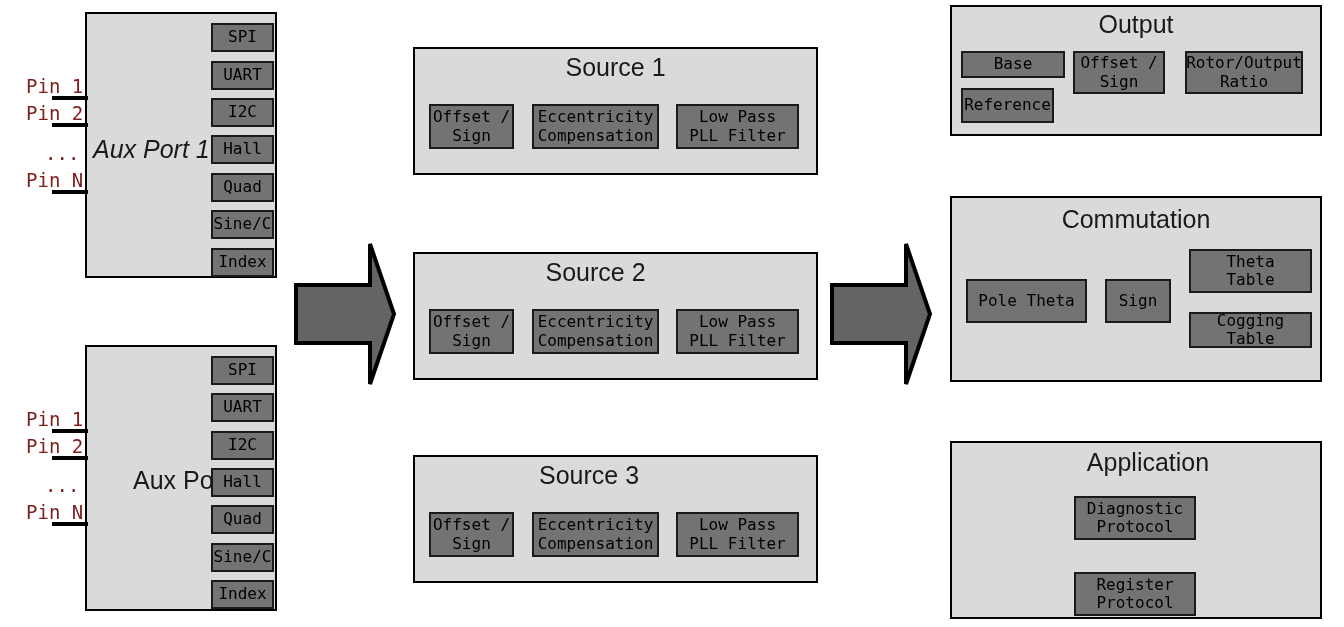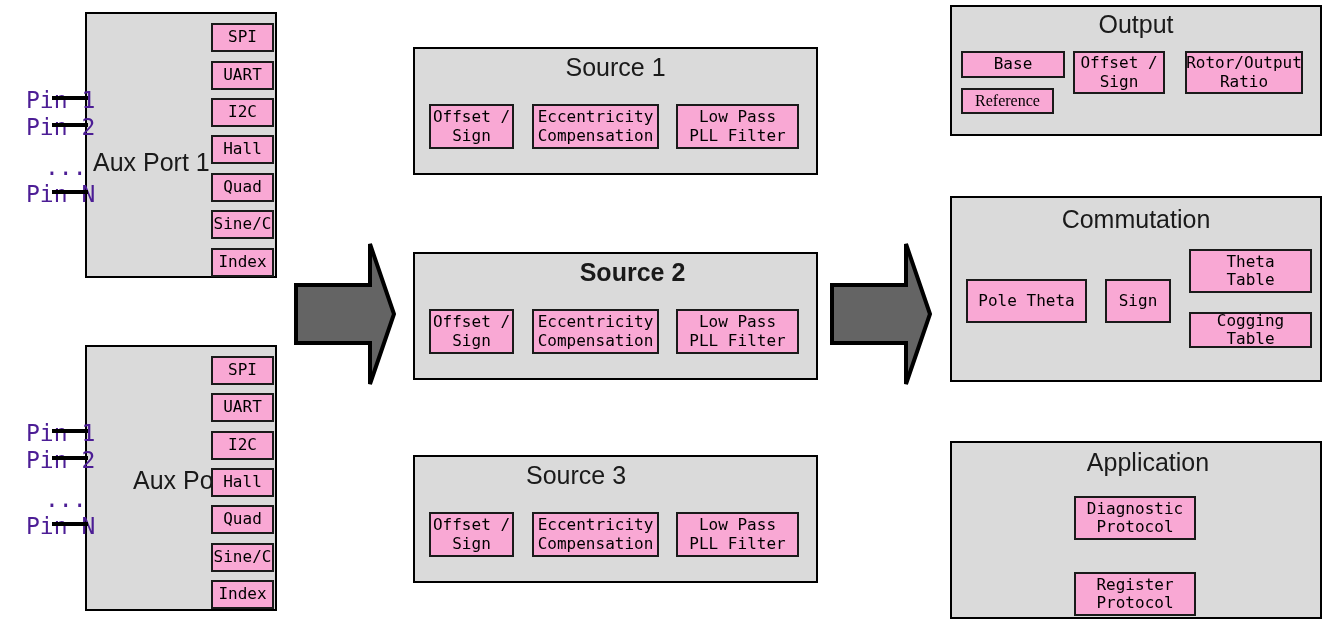--- a/index.html
+++ b/index.html
@@ -29,21 +29,21 @@
     text-align: center;
     font-family: "Liberation Sans", sans-serif;
     font-size: 25px;
     color: #1a1a1a;
     letter-spacing: 0px;
   }
 
   
   .chip {
     position: absolute;
-    background: #f9a8d4;
+    background: #737373;
     border: 2px solid #1a1a1a;
     box-sizing: border-box;
     font-family: "DejaVu Sans Mono", "Liberation Mono", monospace;
     font-size: 16px;
     color: #000000;
     display: flex;
     align-items: center;
     justify-content: center;
     text-align: center;
     line-height: 1.15;
@@ -53,43 +53,42 @@
   
   .aux-label {
     position: absolute;
     font-family: "Liberation Sans", sans-serif;
     font-size: 25px;
     color: #1a1a1a;
   }
   .pin-label {
     position: absolute;
     font-family: "DejaVu Sans Mono", "Liberation Mono", monospace;
-    font-size: 23px;
-    color: #4c1d95;
+    font-size: 19px;
+    color: #7f1d1d;
     white-space: pre;
-    margin-top: 12px;
   }
   .pin-wire {
     position: absolute;
     height: 4px;
     background: #000000;
   }
 
   
   .block-arrow {
     position: absolute;
   }
 </style>
 </head>
 <body>
 
 <div class="panel" style="left:85px; top:12px; width:192px; height:266px;">
 </div>
 
-<div class="aux-label" style="left:93px; top:148px;">Aux Port 1</div>
+<div class="aux-label" style="left:93px; top:135px;font-style:italic;">Aux Port 1</div>
 
 <div class="pin-label" style="left:26px; top:75px;">Pin 1</div>
 <div class="pin-wire" style="left:52px; top:96px; width:36px;"></div>
 
 <div class="pin-label" style="left:26px; top:102px;">Pin 2</div>
 <div class="pin-wire" style="left:52px; top:123px; width:36px;"></div>
 
 <div class="pin-label" style="left:45px; top:142px;">...</div>
 
 <div class="pin-label" style="left:26px; top:169px;">Pin N</div>
@@ -142,41 +141,41 @@
 <div class="panel" style="left:413px; top:47px; width:405px; height:128px;"></div>
 <div class="panel-title" style="left:413px; top:53px; width:405px;">Source 1</div>
 <div class="chip" style="left:429px; top:104px; width:85px;  height:45px;">Offset /
 Sign</div>
 <div class="chip" style="left:532px; top:104px; width:127px; height:45px;">Eccentricity
 Compensation</div>
 <div class="chip" style="left:676px; top:104px; width:123px; height:45px;">Low Pass
 PLL Filter</div>
 
 <div class="panel" style="left:413px; top:252px; width:405px; height:128px;"></div>
-<div class="panel-title" style="left:430px; top:258px; width:405px;font-weight:bold;">Source 2</div>
+<div class="panel-title" style="left:393px; top:258px; width:405px;">Source 2</div>
 <div class="chip" style="left:429px; top:309px; width:85px;  height:45px;">Offset /
 Sign</div>
 <div class="chip" style="left:532px; top:309px; width:127px; height:45px;">Eccentricity
 Compensation</div>
 <div class="chip" style="left:676px; top:309px; width:123px; height:45px;">Low Pass
 PLL Filter</div>
 
 <div class="panel" style="left:413px; top:455px; width:405px; height:128px;"></div>
-<div class="panel-title" style="left:413px; top:461px; width:326px;">Source 3</div>
+<div class="panel-title" style="left:413px; top:461px; width:326px;padding-left:13px;">Source 3</div>
 <div class="chip" style="left:429px; top:512px; width:85px;  height:45px;">Offset /
 Sign</div>
 <div class="chip" style="left:532px; top:512px; width:127px; height:45px;">Eccentricity
 Compensation</div>
 <div class="chip" style="left:676px; top:512px; width:123px; height:45px;">Low Pass
 PLL Filter</div>
 
 <div class="panel" style="left:950px; top:5px; width:372px; height:131px;"></div>
 <div class="panel-title" style="left:950px; top:10px; width:372px;">Output</div>
 <div class="chip" style="left:961px; top:51px; width:104px;  height:27px;">Base</div>
-<div class="chip" style="left:961px; top:88px; width:93px;  height:26px;font-family:Liberation Serif, serif;">Reference</div>
+<div class="chip" style="left:961px; top:88px; width:93px;  height:35px;">Reference</div>
 <div class="chip" style="left:1073px; top:51px; width:92px;  height:43px;">Offset /
 Sign</div>
 <div class="chip" style="left:1185px; top:51px; width:118px; height:43px;">Rotor/Output
 Ratio</div>
 
 <div class="panel" style="left:950px; top:196px; width:372px; height:186px;"></div>
 <div class="panel-title" style="left:950px; top:205px; width:372px;">Commutation</div>
 <div class="chip" style="left:966px; top:279px; width:121px; height:44px;">Pole Theta</div>
 <div class="chip" style="left:1105px; top:279px; width:66px;  height:44px;">Sign</div>
 <div class="chip" style="left:1189px; top:249px; width:123px; height:44px;">Theta

